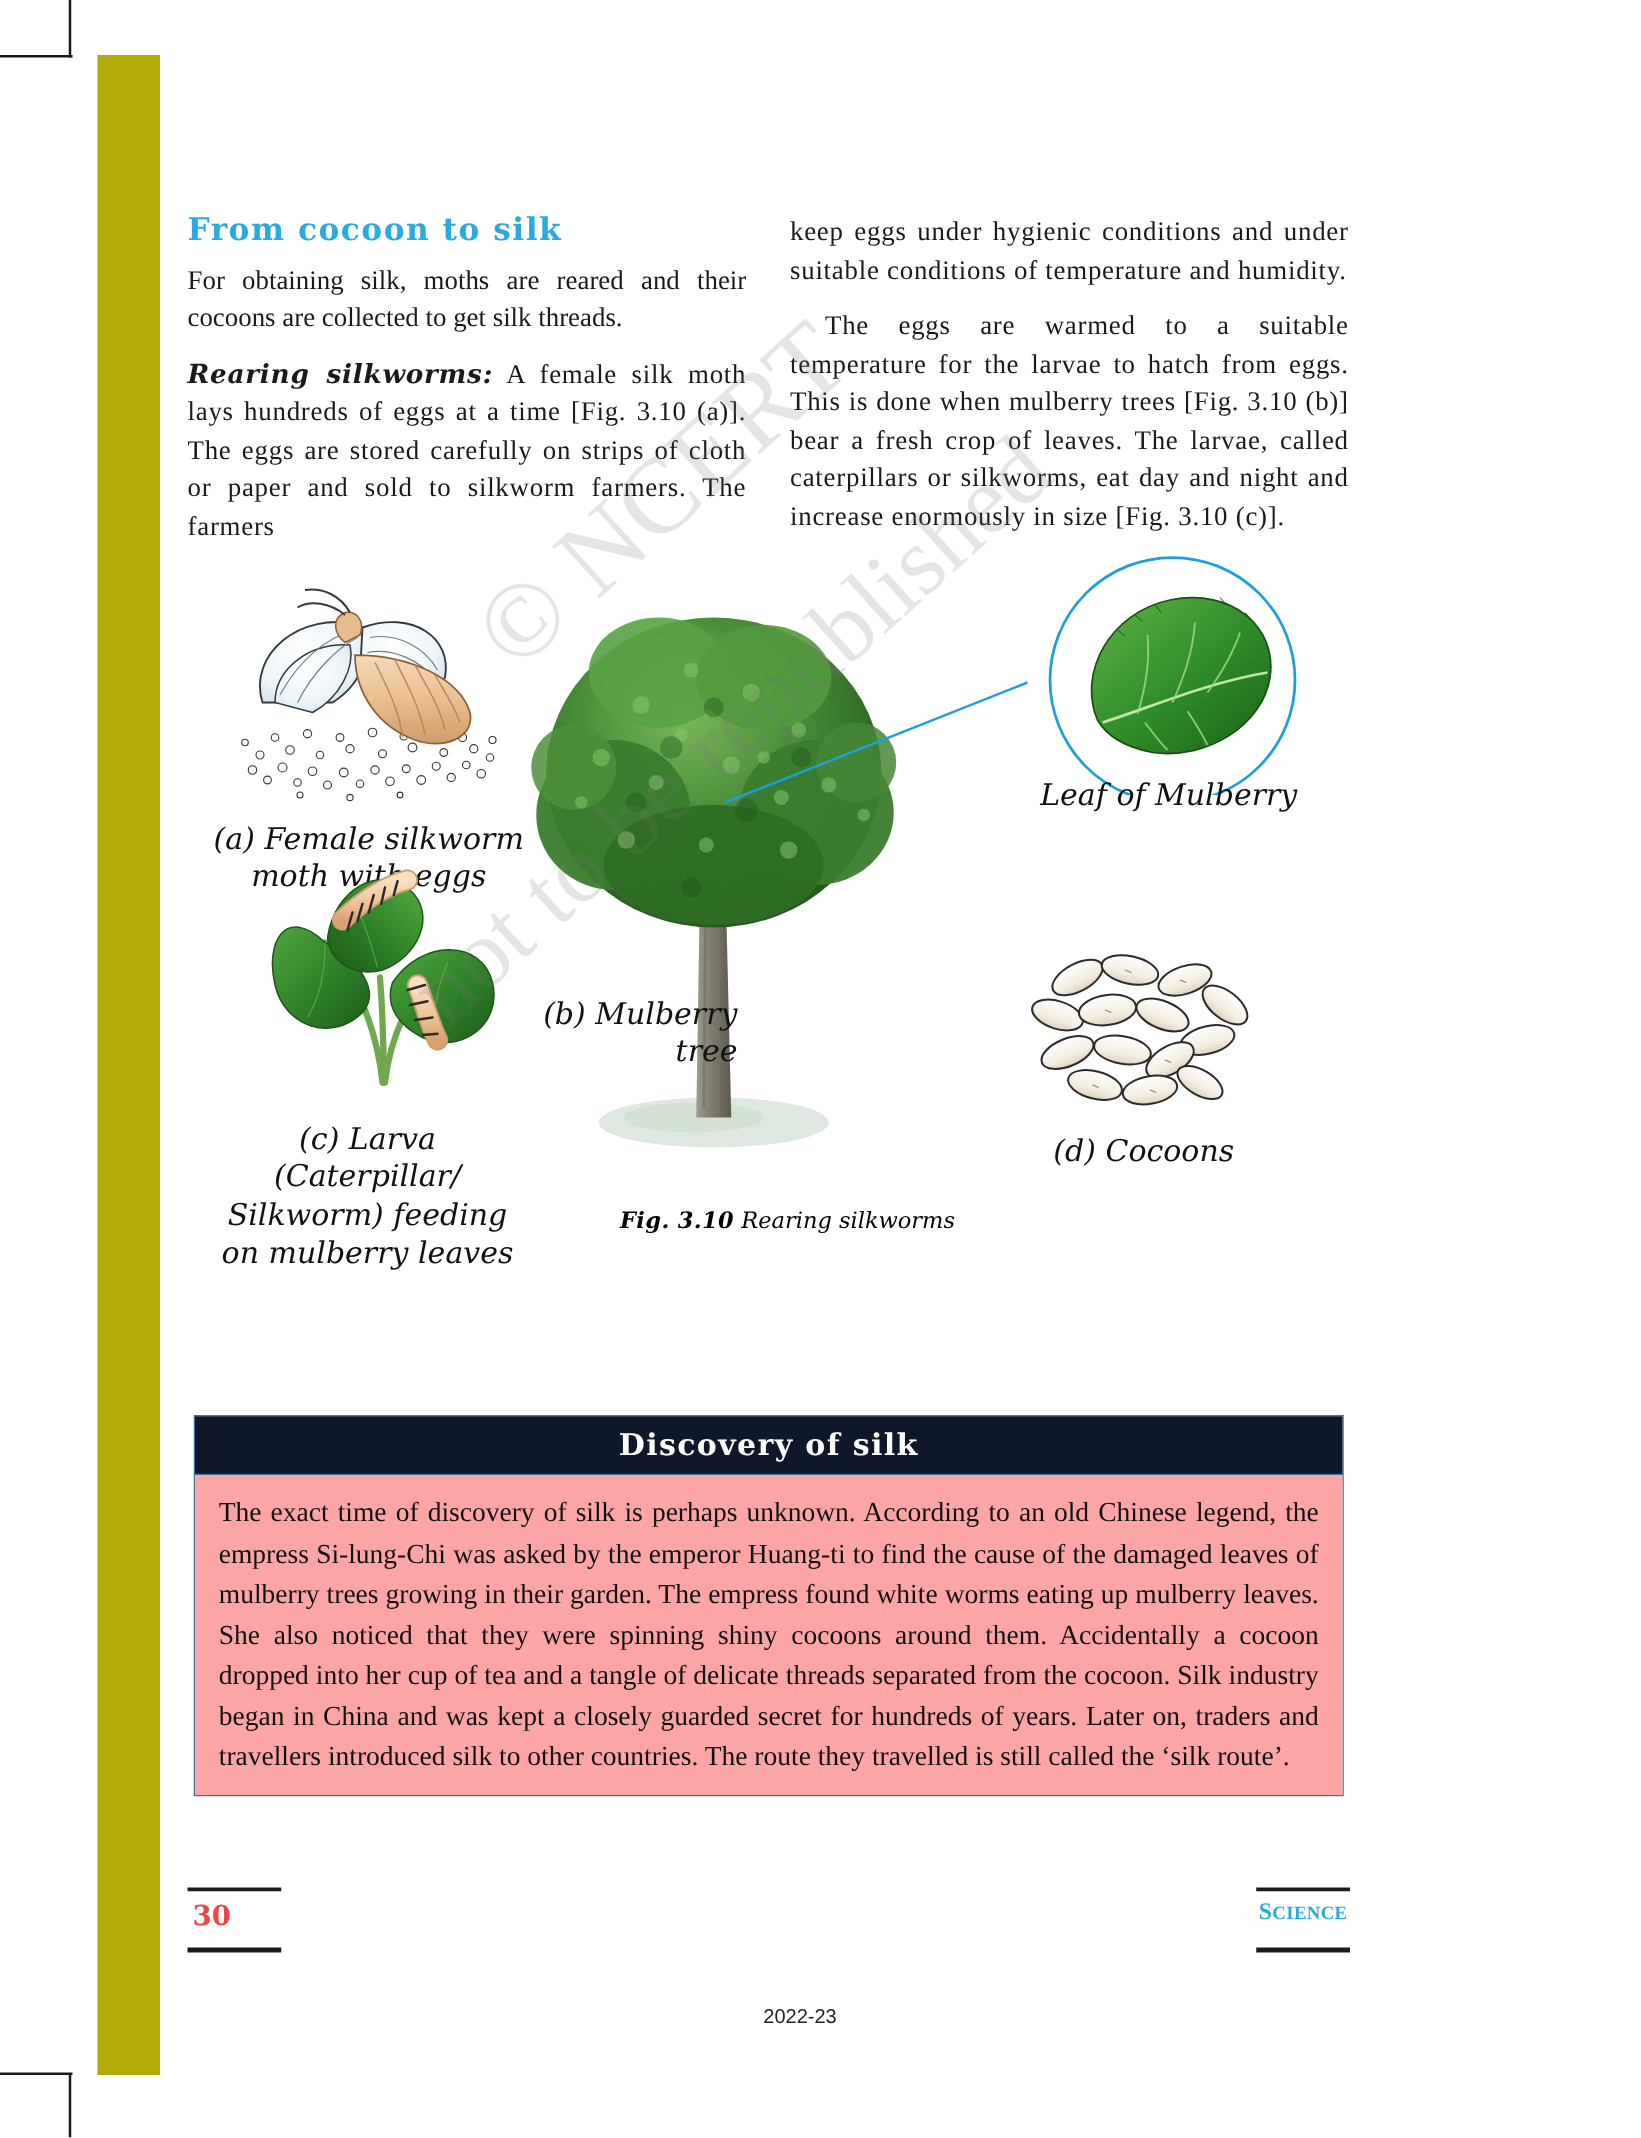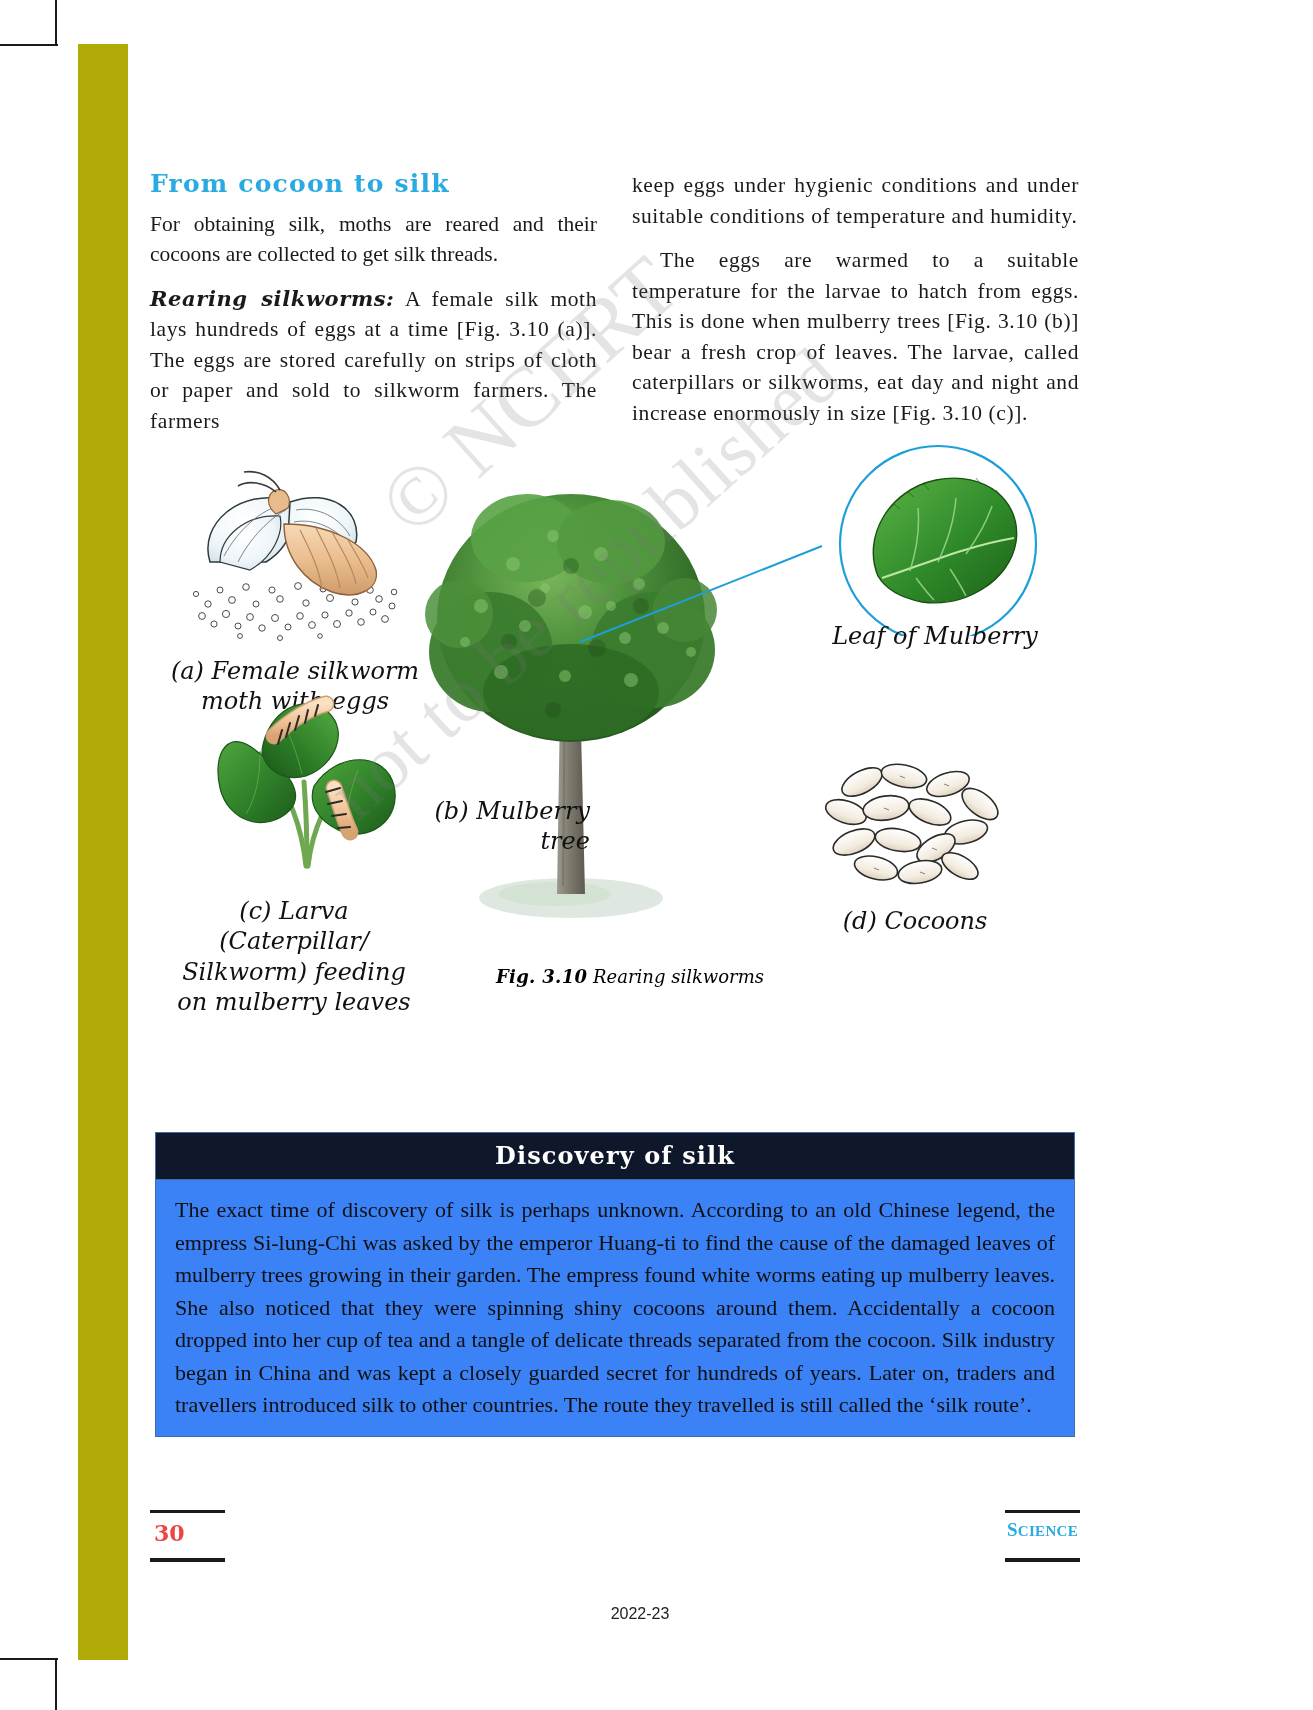--- a/index.html
+++ b/index.html
@@ -130,21 +130,21 @@
     color:#ffffff;
     font-family:"DejaVu Serif", serif;
     font-weight:bold;
     font-size:24px;
     text-align:center;
     padding:8px 0 9px 0;
     letter-spacing:1.1px;
     border-bottom:1.5px solid #3d6fa5;
   }
   .box-body {
-    background:#3b82f6;
+    background:#fca5a5;
     padding:14px 19px 14px 19px;
   }
   .box-body p {
     margin:0;
     font-family:"Liberation Serif", serif;
     font-size:22px;
     line-height:1.48;
     text-align:justify;
     color:#101010;
   }

